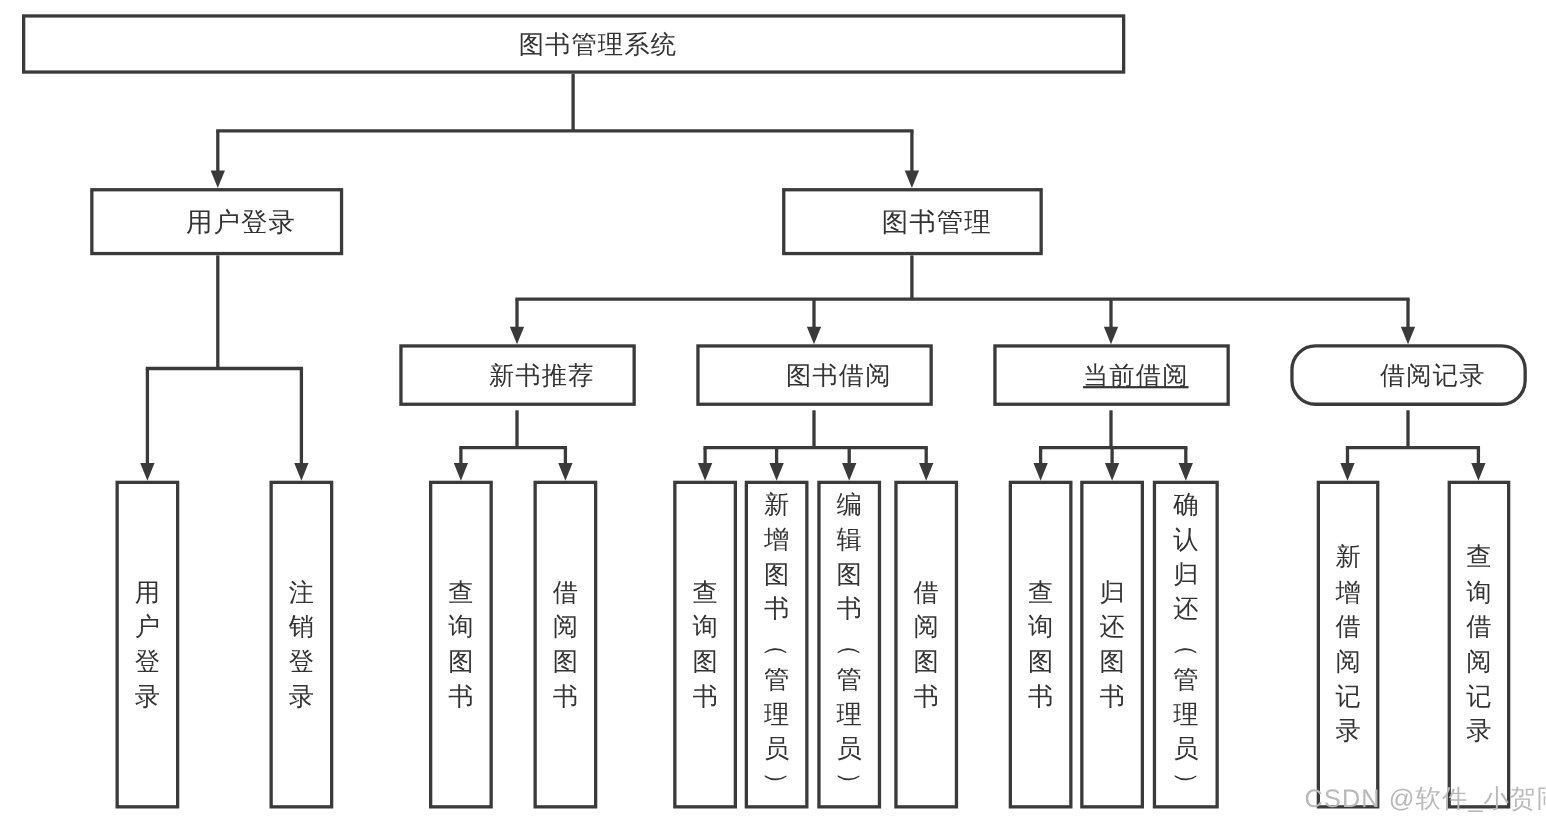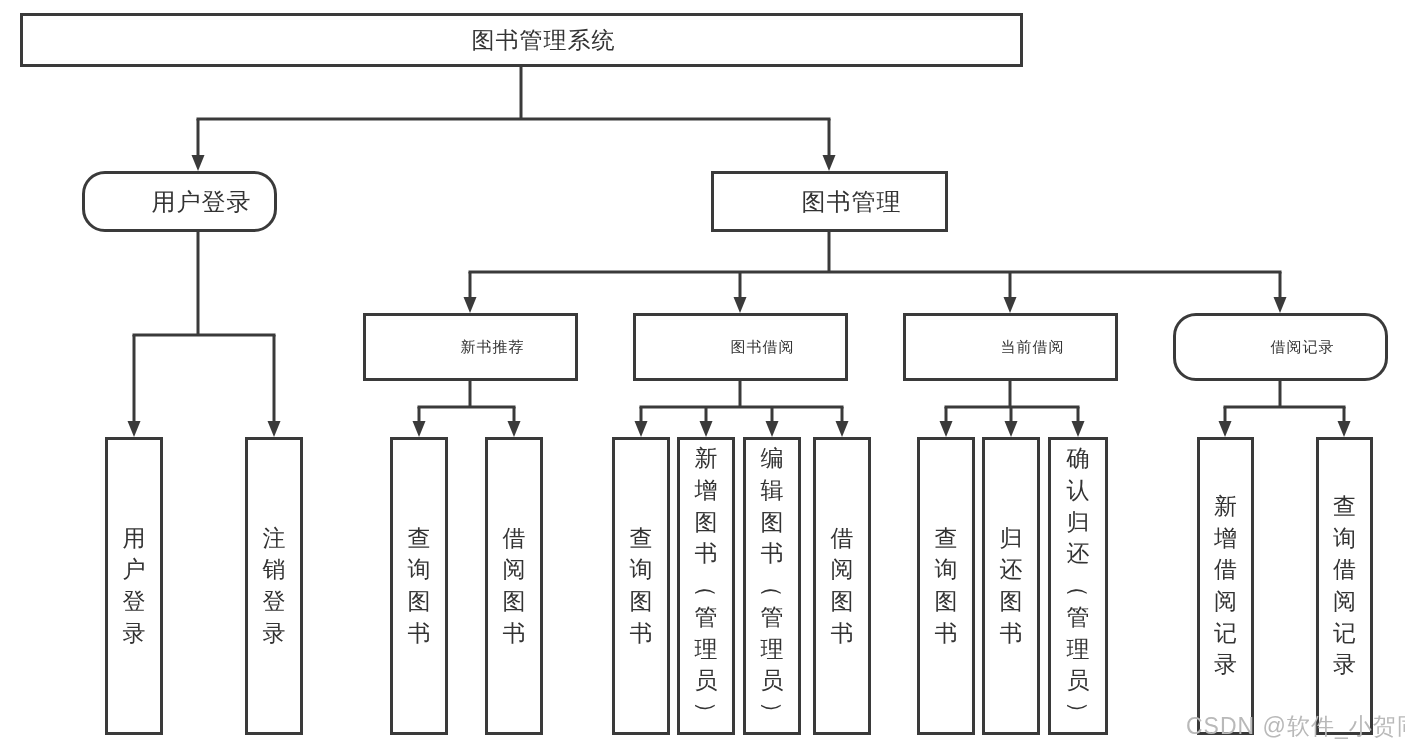--- a/index.html
+++ b/index.html
@@ -8,26 +8,26 @@
     font-family:"Liberation Sans","DejaVu Sans",sans-serif;overflow:hidden;
   }
   .connectors{position:absolute;left:0;top:0;z-index:1;}
   .node{
     position:absolute;z-index:2;background:#ffffff;box-sizing:border-box;
     border:3px solid var(--line,#3a3a3a);color:var(--text,#333333);
     display:flex;align-items:center;justify-content:center;text-align:center;
   }
   .hbox{font-size:24px;letter-spacing:1px;padding-left:44px;}
   .b-root{left:20px;top:13px;width:1003px;height:54px;font-size:23px;}
-  .b-login{left:82px;top:171px;width:195px;height:61px;border-radius:23px;}
+  .b-login{left:82px;top:171px;width:230px;height:61px;}
   .b-mgmt{left:711px;top:171px;width:237px;height:61px;}
-  .l3{top:313px;width:215px;height:68px;font-size:15px;}
+  .l3{top:313px;width:215px;height:56px;font-size:23px;}
   .b-l3-1{left:363px;}
   .b-l3-2{left:633px;font-family:Liberation Serif, serif;}
-  .b-l3-3{left:903px;}
+  .b-l3-3{left:903px;text-decoration:underline;}
   .b-l3-4{left:1173px;border-radius:23px;}
   .vbox{
     top:437px;height:298px;width:58px;font-size:23px;line-height:1.38;
     flex-direction:column;justify-content:center;
   }
   .vbox span{display:block;}
   .vbox .rot{transform:rotate(90deg);}
   .b-g1-1{left:105px;} .b-g1-2{left:245px;}
   .b-g2-1{left:390px;} .b-g2-2{left:485px;}
   .b-g3-1{left:612px;} .b-g3-2{left:677px;} .b-g3-3{left:743px;} .b-g3-4{left:813px;}

